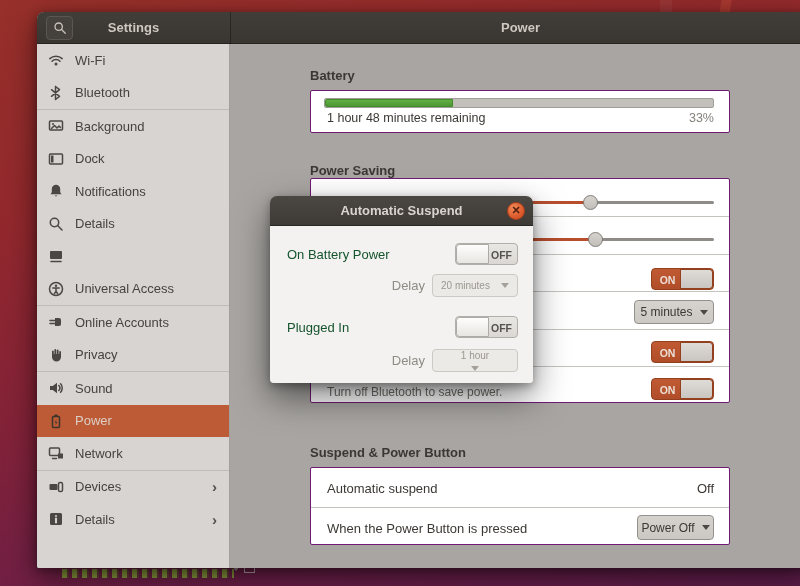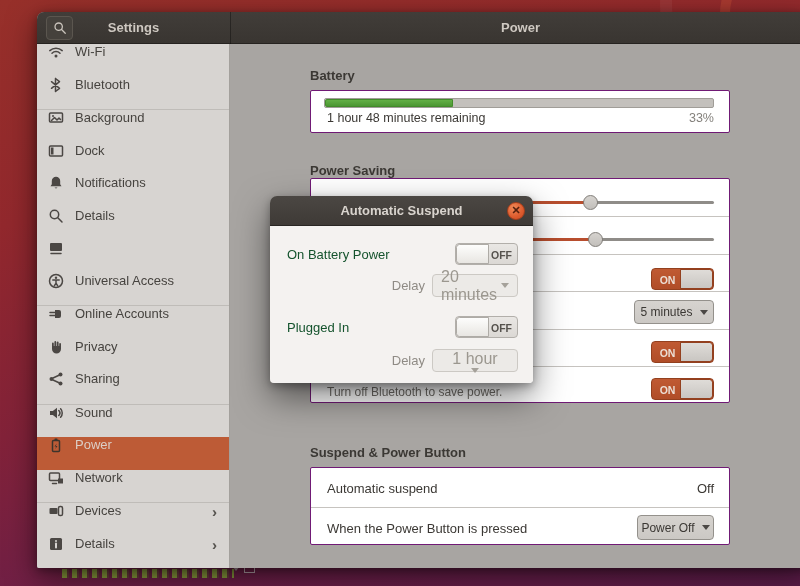--- a/index.html
+++ b/index.html
@@ -35,21 +35,21 @@
     background:#45413c; border:1px solid #5b564f; border-radius:4px;
     display:flex; align-items:center; justify-content:center; }
   .hb-title { position:absolute; top:0; height:32px; line-height:32px; text-align:center;
     font-size:13px; font-weight:bold; color:#cec8c1; }
   .hb-title.sidebar-t { left:0; width:193px; }
   .hb-title.main-t { left:193px; width:581px; }
 
   
   .sidebar { position:absolute; left:0; top:32px; width:193px; height:524px;
     background:#d7d4d1; border-right:1px solid #a3a09c; }
-  .sb-item { height:32.5px; display:flex; align-items:flex-start; padding:0 10px 0 11px; }
+  .sb-item { height:32.5px; display:flex; align-items:center; padding:0 10px 0 11px; }
   .sb-ic { width:16px; height:16px; margin-right:11px; flex:0 0 16px; display:inline-flex; }
   .sb-lb { font-size:13px; color:#46433f; flex:1 1 auto; }
   .sb-ch { font-size:15px; color:#55524e; font-weight:bold; margin-right:2px; }
   .sb-sep { height:1px; background:#bfbcb8; }
   .sb-item.selected { background:#bd5b36; }
   .sb-item.selected .sb-lb { color:#dccfc7; }
   svg.ic { stroke:#4b4744; fill:none; stroke-width:1.5; stroke-linecap:round; stroke-linejoin:round; }
   svg.ic .fill { fill:#4b4744; stroke:none; }
   .selected svg.ic { stroke:#3c342c; }
   .selected svg.ic .fill { fill:#3c342c; }
@@ -109,21 +109,21 @@
   .dlg-close { position:absolute; right:8px; top:6px; width:18px; height:18px; border-radius:50%;
     background:radial-gradient(circle at 35% 30%, #f08a57, #dd5b2e 60%, #c94c22);
     border:1px solid #a63f1c; display:flex; align-items:center; justify-content:center; }
   .dlg-close .x { font-size:11px; font-weight:bold; color:#55200e; line-height:1; margin-top:-1px; }
   .dlg-body { position:absolute; left:0; top:30px; width:100%; height:157px;
     background:#f4f2f0; border-radius:0 0 4px 4px; }
   .dlg-label { position:absolute; left:17px; font-size:13px; color:#14532d; }
   .dlg-delay-label { position:absolute; font-size:13px; color:#8f8b85; text-align:right; left:105px; width:50px; }
   .dlg-dd { position:absolute; right:15px; width:86px; height:23px;
     background:#eceae7; border:1px solid #ccc9c4; border-radius:4px;
-    display:flex; align-items:center; padding:0 8px; font-size:16px; color:#9b978f; }
+    display:flex; align-items:center; padding:0 8px; font-size:10px; color:#9b978f;justify-content:center; }
   .dlg-dd .txt { flex:1; }
   .dlg-dd .dd-arrow { border-top-color:#a5a19a; }
 </style>
 </head>
 <body>
 
 <div class="wp-glow"></div>
 <div class="wp-ring2"></div>
 <div class="wp-ring1"></div>
 <div class="artifact-green"></div>
@@ -231,32 +231,20 @@
       <span class="sb-lb">Online Accounts</span>
     </div>
     <div class="sb-item">
       <span class="sb-ic">
         <svg class="ic" width="16" height="16" viewBox="0 0 16 16">
             <path class="fill" d="M4 8V4.5a.9.9 0 0 1 1.8 0V7h.6V2.9a.9.9 0 0 1 1.8 0V7h.6V3.5a.9.9 0 0 1 1.8 0V7h.6V5a.9.9 0 0 1 1.8 0v5a4.5 4.5 0 0 1-9 0z"></path>
           </svg>
       </span>
       <span class="sb-lb">Privacy</span>
     </div>
-    <div class="sb-item">
-      <span class="sb-ic">
-        <svg class="ic" width="16" height="16" viewBox="0 0 16 16">
-            <circle class="fill" cx="12.5" cy="3.5" r="2"></circle>
-            <circle class="fill" cx="3.5" cy="8" r="2"></circle>
-            <circle class="fill" cx="12.5" cy="12.5" r="2"></circle>
-            <line x1="5" y1="7" x2="11" y2="4.2"></line>
-            <line x1="5" y1="9" x2="11" y2="11.8"></line>
-          </svg>
-      </span>
-      <span class="sb-lb">Sharing</span>
-    </div>
     <div class="sb-sep"></div>
     <div class="sb-item">
       <span class="sb-ic">
         <svg class="ic" width="16" height="16" viewBox="0 0 16 16">
             <path class="fill" d="M2 6v4h2.8L9 13.2V2.8L4.8 6z"></path>
             <path d="M10.8 5.5a3.6 3.6 0 0 1 0 5M12.6 3.8a6.2 6.2 0 0 1 0 8.4"></path>
           </svg>
       </span>
       <span class="sb-lb">Sound</span>
     </div>

